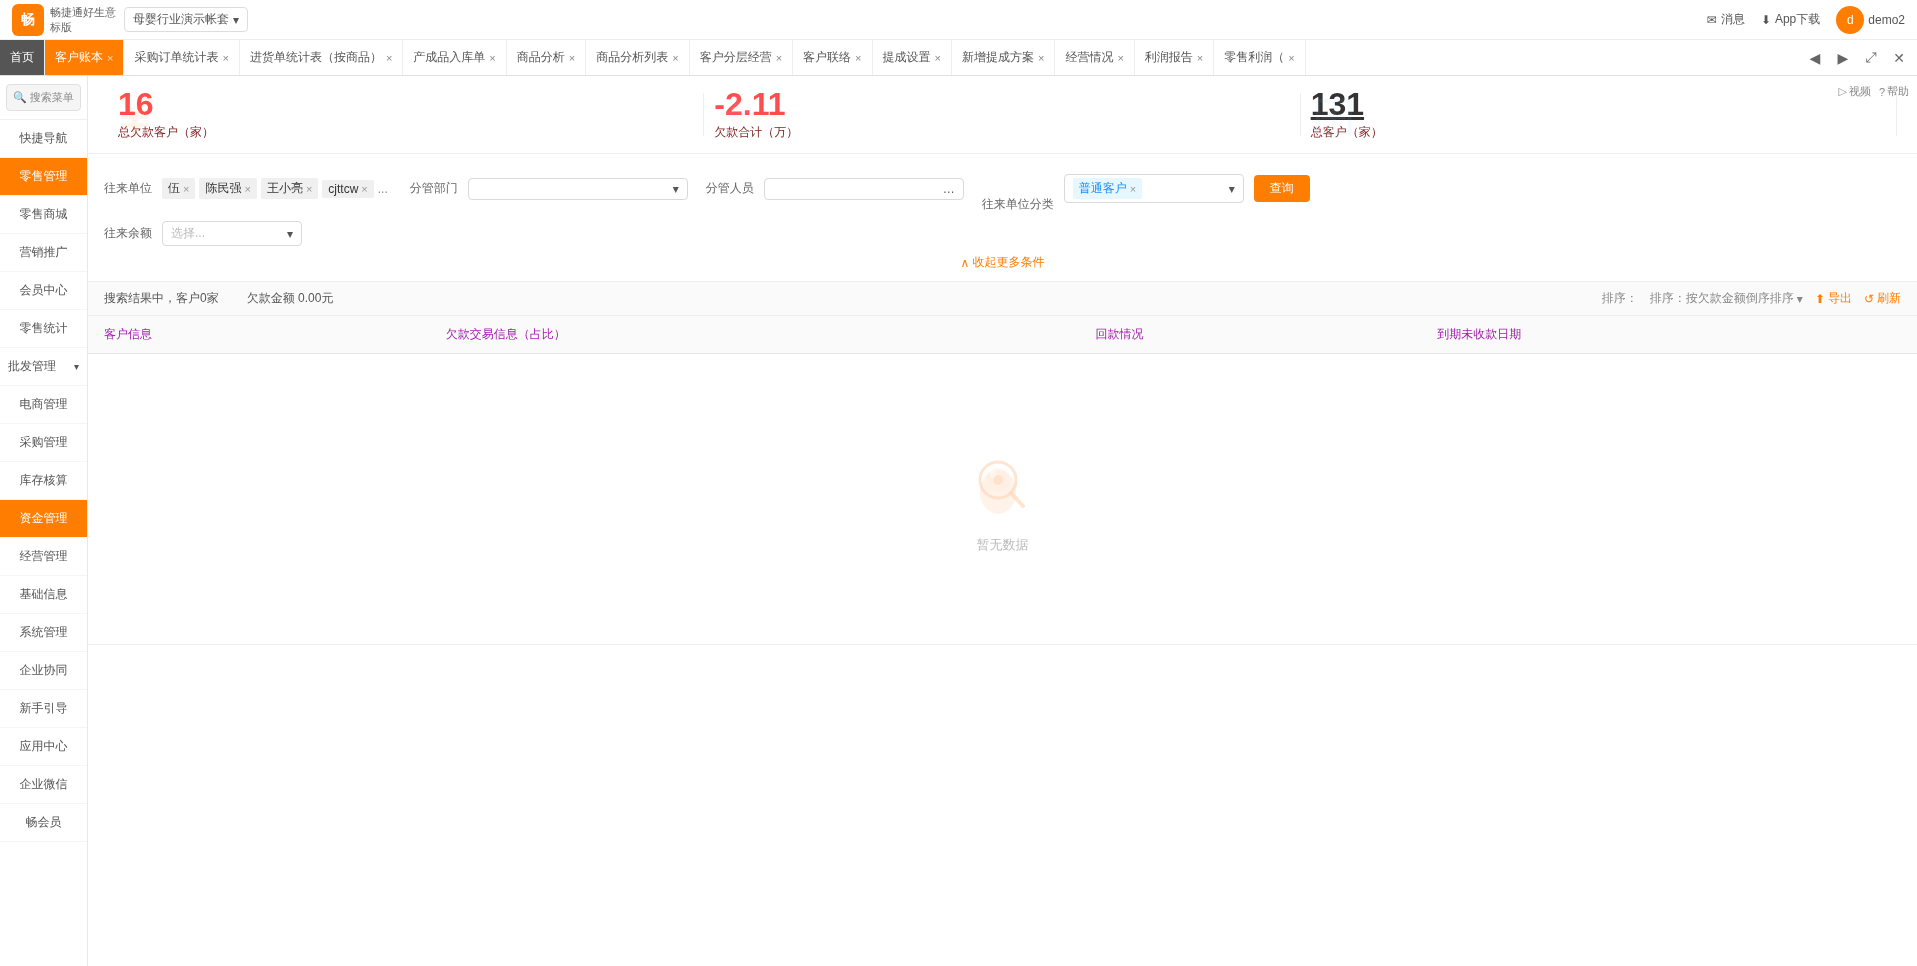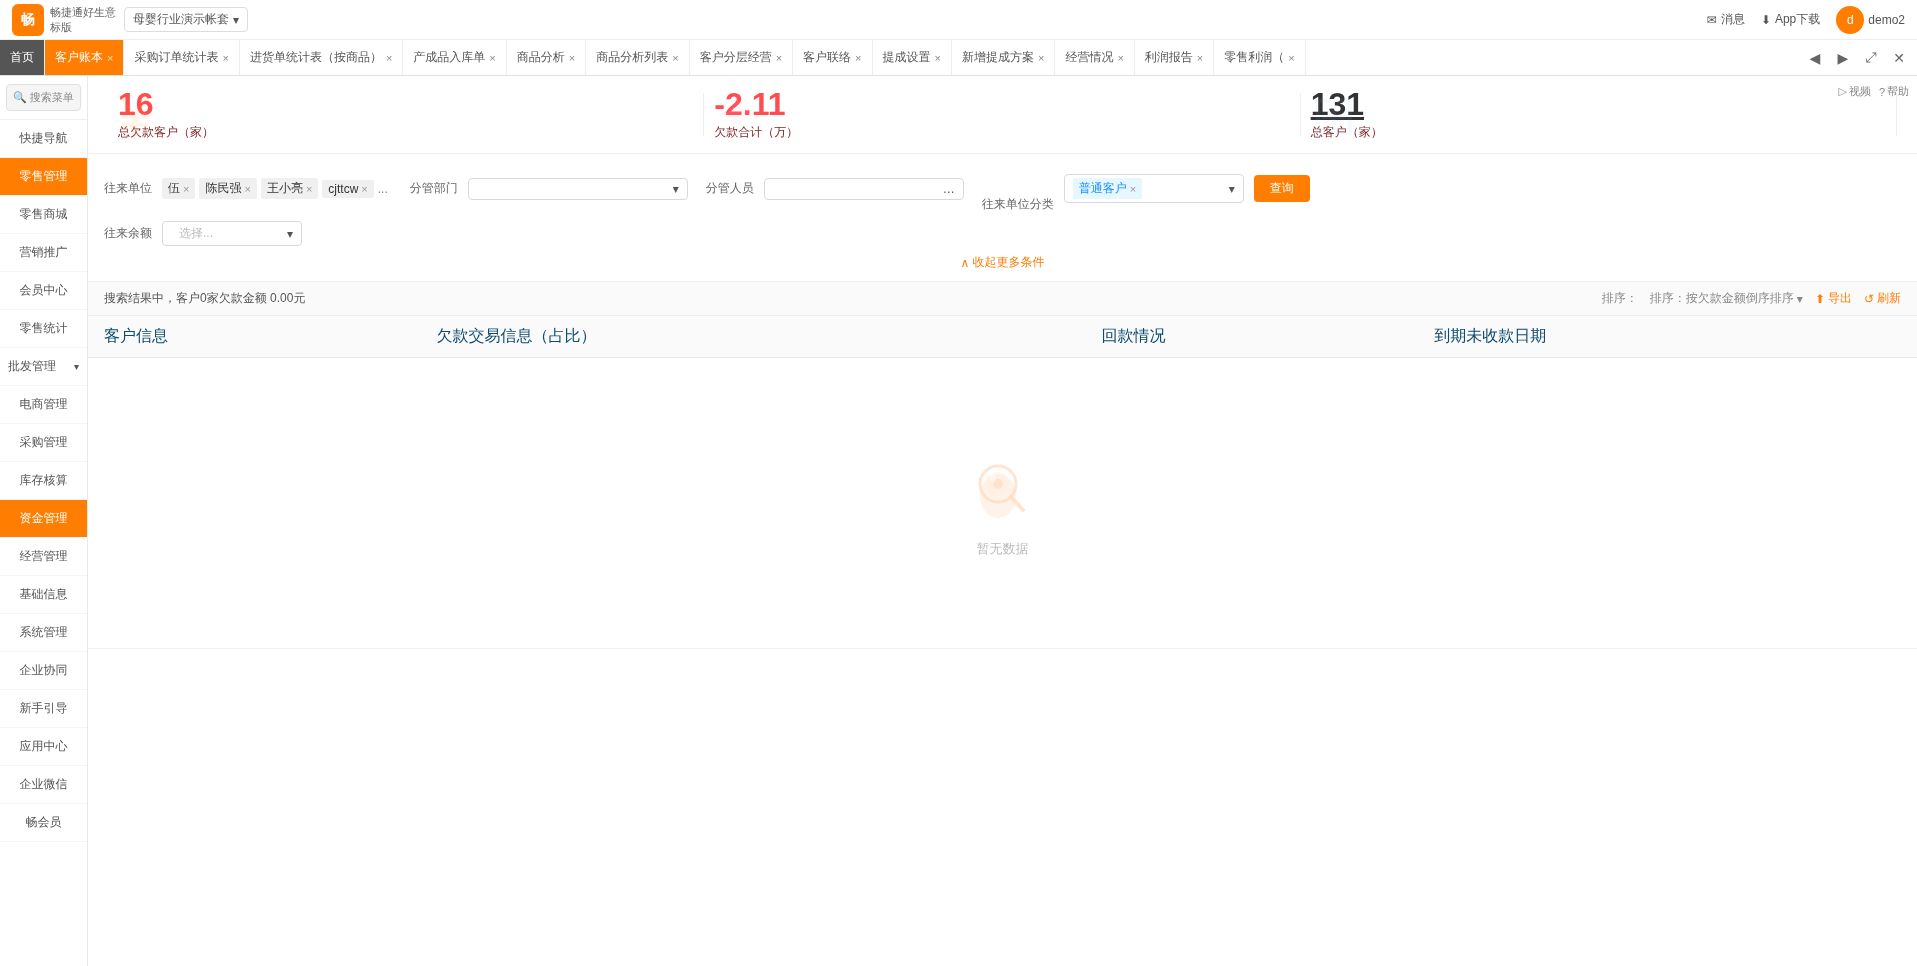--- a/index.html
+++ b/index.html
@@ -60,30 +60,30 @@
     .filter-tag.highlight { background: #e6f7ff; color: #1890ff; }
     .filter-more { background: none; border: none; color: #888; cursor: pointer; font-size: 12px; }
     .filter-select { display: flex; align-items: center; border: 1px solid #d9d9d9; border-radius: 4px; padding: 3px 8px; font-size: 12px; color: #555; cursor: pointer; min-width: 140px; justify-content: space-between; }
     .filter-select-wide { min-width: 220px; }
     .filter-input { display: flex; align-items: center; border: 1px solid #d9d9d9; border-radius: 4px; padding: 3px 8px; font-size: 12px; color: #555; cursor: pointer; min-width: 160px; justify-content: space-between; }
     .query-btn { background: #ff7d00; color: #fff; border: none; border-radius: 4px; padding: 5px 16px; font-size: 12px; cursor: pointer; }
     .collapse-btn { display: flex; align-items: center; gap: 3px; color: #ff7d00; font-size: 12px; cursor: pointer; justify-content: center; margin-top: 2px; }
 
     
     .results-bar { background: #fafafa; padding: 8px 16px; display: flex; align-items: center; justify-content: space-between; font-size: 12px; color: #555; border-bottom: 1px solid #eee; flex-shrink: 0; }
-    .results-bar-left { display: flex; gap: 0; }
+    .results-bar-left { display: flex; gap: 28px; }
     .results-bar-right { display: flex; align-items: center; gap: 12px; color: #888; }
     .sort-btn { display: flex; align-items: center; gap: 3px; cursor: pointer; }
     .action-btn { display: flex; align-items: center; gap: 3px; color: #ff7d00; cursor: pointer; }
 
     
     .table-container { flex: 1; overflow: auto; background: #fff; }
     table { width: 100%; border-collapse: collapse; }
     thead tr { background: #fafafa; }
-    th { padding: 10px 16px; font-size: 16px; color: #0c4a6e; font-weight: 500; text-align: left; border-bottom: 1px solid #e8e8e8; }
+    th { padding: 10px 16px; font-size: 12px; color: #a21caf; font-weight: 500; text-align: left; border-bottom: 1px solid #e8e8e8; }
     td { padding: 10px 16px; font-size: 12px; color: #333; border-bottom: 1px solid #f0f0f0; }
     .empty-state { display: flex; flex-direction: column; align-items: center; justify-content: center; padding: 80px 20px; color: #bbb; font-size: 13px; }
     .empty-text { color: #bbb; font-size: 13px; }
 
     
     .empty-mouse { width: 80px; height: 80px; margin-bottom: 12px; opacity: 0.5; }
 
     
     ::-webkit-scrollbar { width: 6px; height: 6px; }
     ::-webkit-scrollbar-track { background: #f1f1f1; }
@@ -329,21 +329,21 @@
               <span class="x">×</span>
             </div>
           </div>
           <span>▾</span>
         </div>
         <button class="query-btn">查询</button>
       </div>
       <div class="filter-row">
         <span class="filter-label">往来余额</span>
         <div class="filter-select">
-          <span style="color:#bbb;margin-left:8px;">选择...</span>
+          <span style="color:#bbb;">选择...</span>
           <span>▾</span>
         </div>
       </div>
       <div class="collapse-btn">
         <span>∧</span>
         <span>收起更多条件</span>
       </div>
     </div>
 
     <div class="results-bar">

